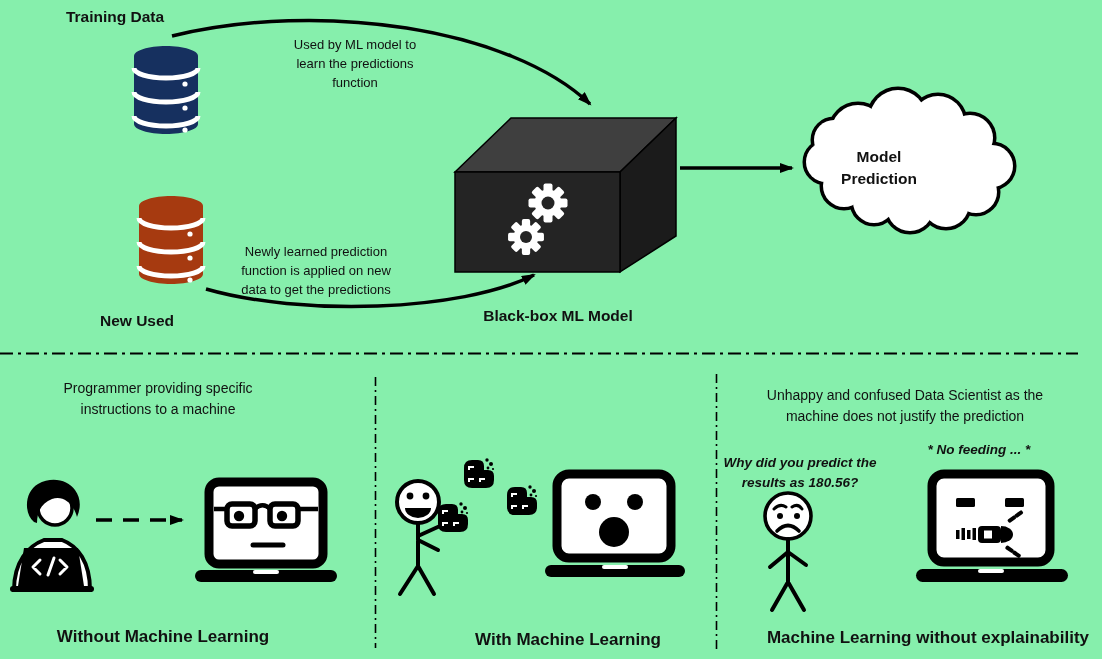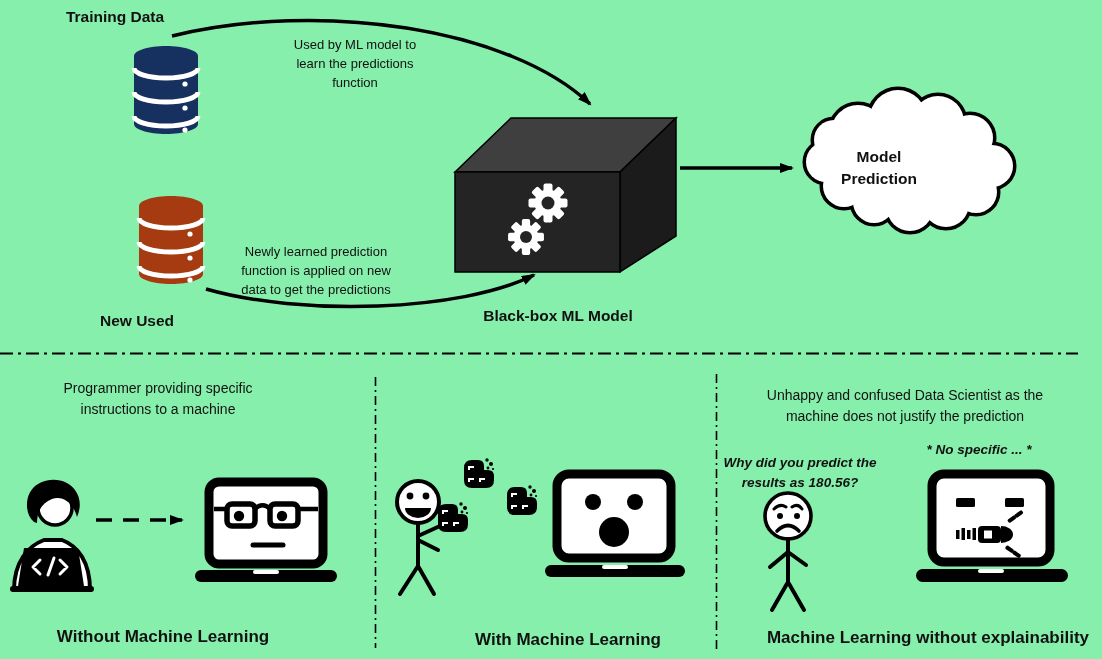--- a/index.html
+++ b/index.html
@@ -215,21 +215,21 @@
   <div class="t title pre" style="left:28px;top:378px;width:260px;">Programmer providing specific
 instructions to a machine</div>
 
 
   <div class="t title pre" style="left:735px;top:385px;width:340px;">Unhappy and confused Data Scientist as the
 machine does not justify the prediction</div>
 
   <div class="t speech pre" style="left:715px;top:453px;width:170px;">Why did you predict the
 results as 180.56?</div>
 
-  <div class="t speech" style="left:900px;top:440px;width:158px;">* No specific ... *</div>
+  <div class="t speech" style="left:900px;top:440px;width:158px;">* No feeding ... *</div>
 
   <div class="t caption" style="left:40px;top:627px;width:246px;">Without Machine Learning</div>
 
   <div class="t caption" style="left:445px;top:630px;width:246px;">With Machine Learning</div>
 
   <div class="t caption" style="left:748px;top:628px;width:360px;">Machine Learning without explainability</div>
 
 </div>
 
 </body></html>

